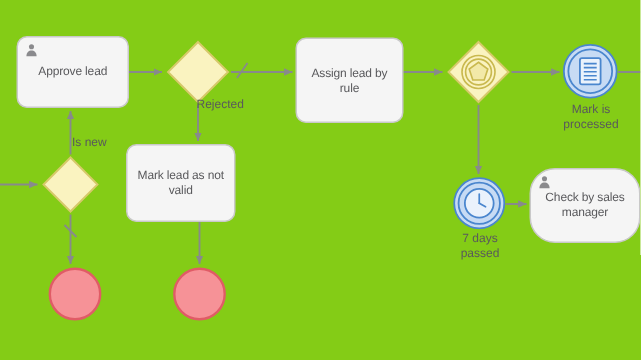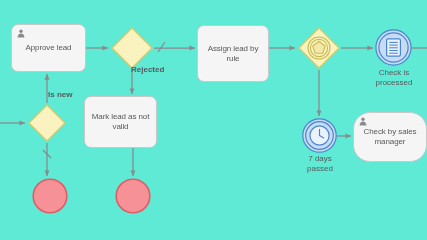--- a/index.html
+++ b/index.html
@@ -4,21 +4,21 @@
 <style>
   html, body {
     margin: 0;
     padding: 0;
     background: #ffffff;
   }
   #canvas {
     position: relative;
     width: 427px;
     height: 240px;
-    background: #5eead4;
+    background: #84cc16;
     overflow: hidden;
     font-family: "Liberation Sans", sans-serif;
   }
   #edge-layer {
     position: absolute;
     left: 0;
     top: 0;
     width: 427px;
     height: 240px;
   }
@@ -63,21 +63,20 @@
     display: block;
   }
   
   .event { display:block; }
   
   .edge-label {
     position: absolute;
     font-size: 8px;
     color: #59595C;
     white-space: nowrap;
-    font-weight: bold;
   }
   
   .caption {
     position: absolute;
     font-size: 8px;
     line-height: 9.5px;
     color: #59595C;
     text-align: center;
     white-space: pre-line;
   }
@@ -164,21 +163,21 @@
       <rect x="11.6" y="9.8" width="13.8" height="17.4" rx="1.4" fill="#EAF2FC" stroke="#4A86CE" stroke-width="1.2"></rect>
       <g stroke="#4A86CE" stroke-width="1.05">
         <line x1="14.2" y1="13.4" x2="22.8" y2="13.4"></line>
         <line x1="14.2" y1="16.1" x2="22.8" y2="16.1"></line>
         <line x1="14.2" y1="18.8" x2="22.8" y2="18.8"></line>
         <line x1="14.2" y1="21.5" x2="22.8" y2="21.5"></line>
         <line x1="14.2" y1="24.2" x2="22.8" y2="24.2"></line>
       </g>
     </svg>
   </div>
-  <div class="caption" style="left:363px; top:68px; width:62px;">Check is
+  <div class="caption" style="left:363px; top:68px; width:62px;">Mark is
 processed</div>
 
   <div class="node gateway" style="left:27px; top:103px; width:40px; height:40px;">
     <svg class="gw-shape" viewBox="0 0 40 40">
       <polygon points="20,2 38,20 20,38 2,20" fill="#FAF3C0" stroke="#D6C96A" stroke-width="1.3"></polygon>
     </svg>
   </div>
 
   <div class="node task" style="left:84px; top:96px; width:73px; height:52px;">
     <span class="task-label">Mark lead as not

